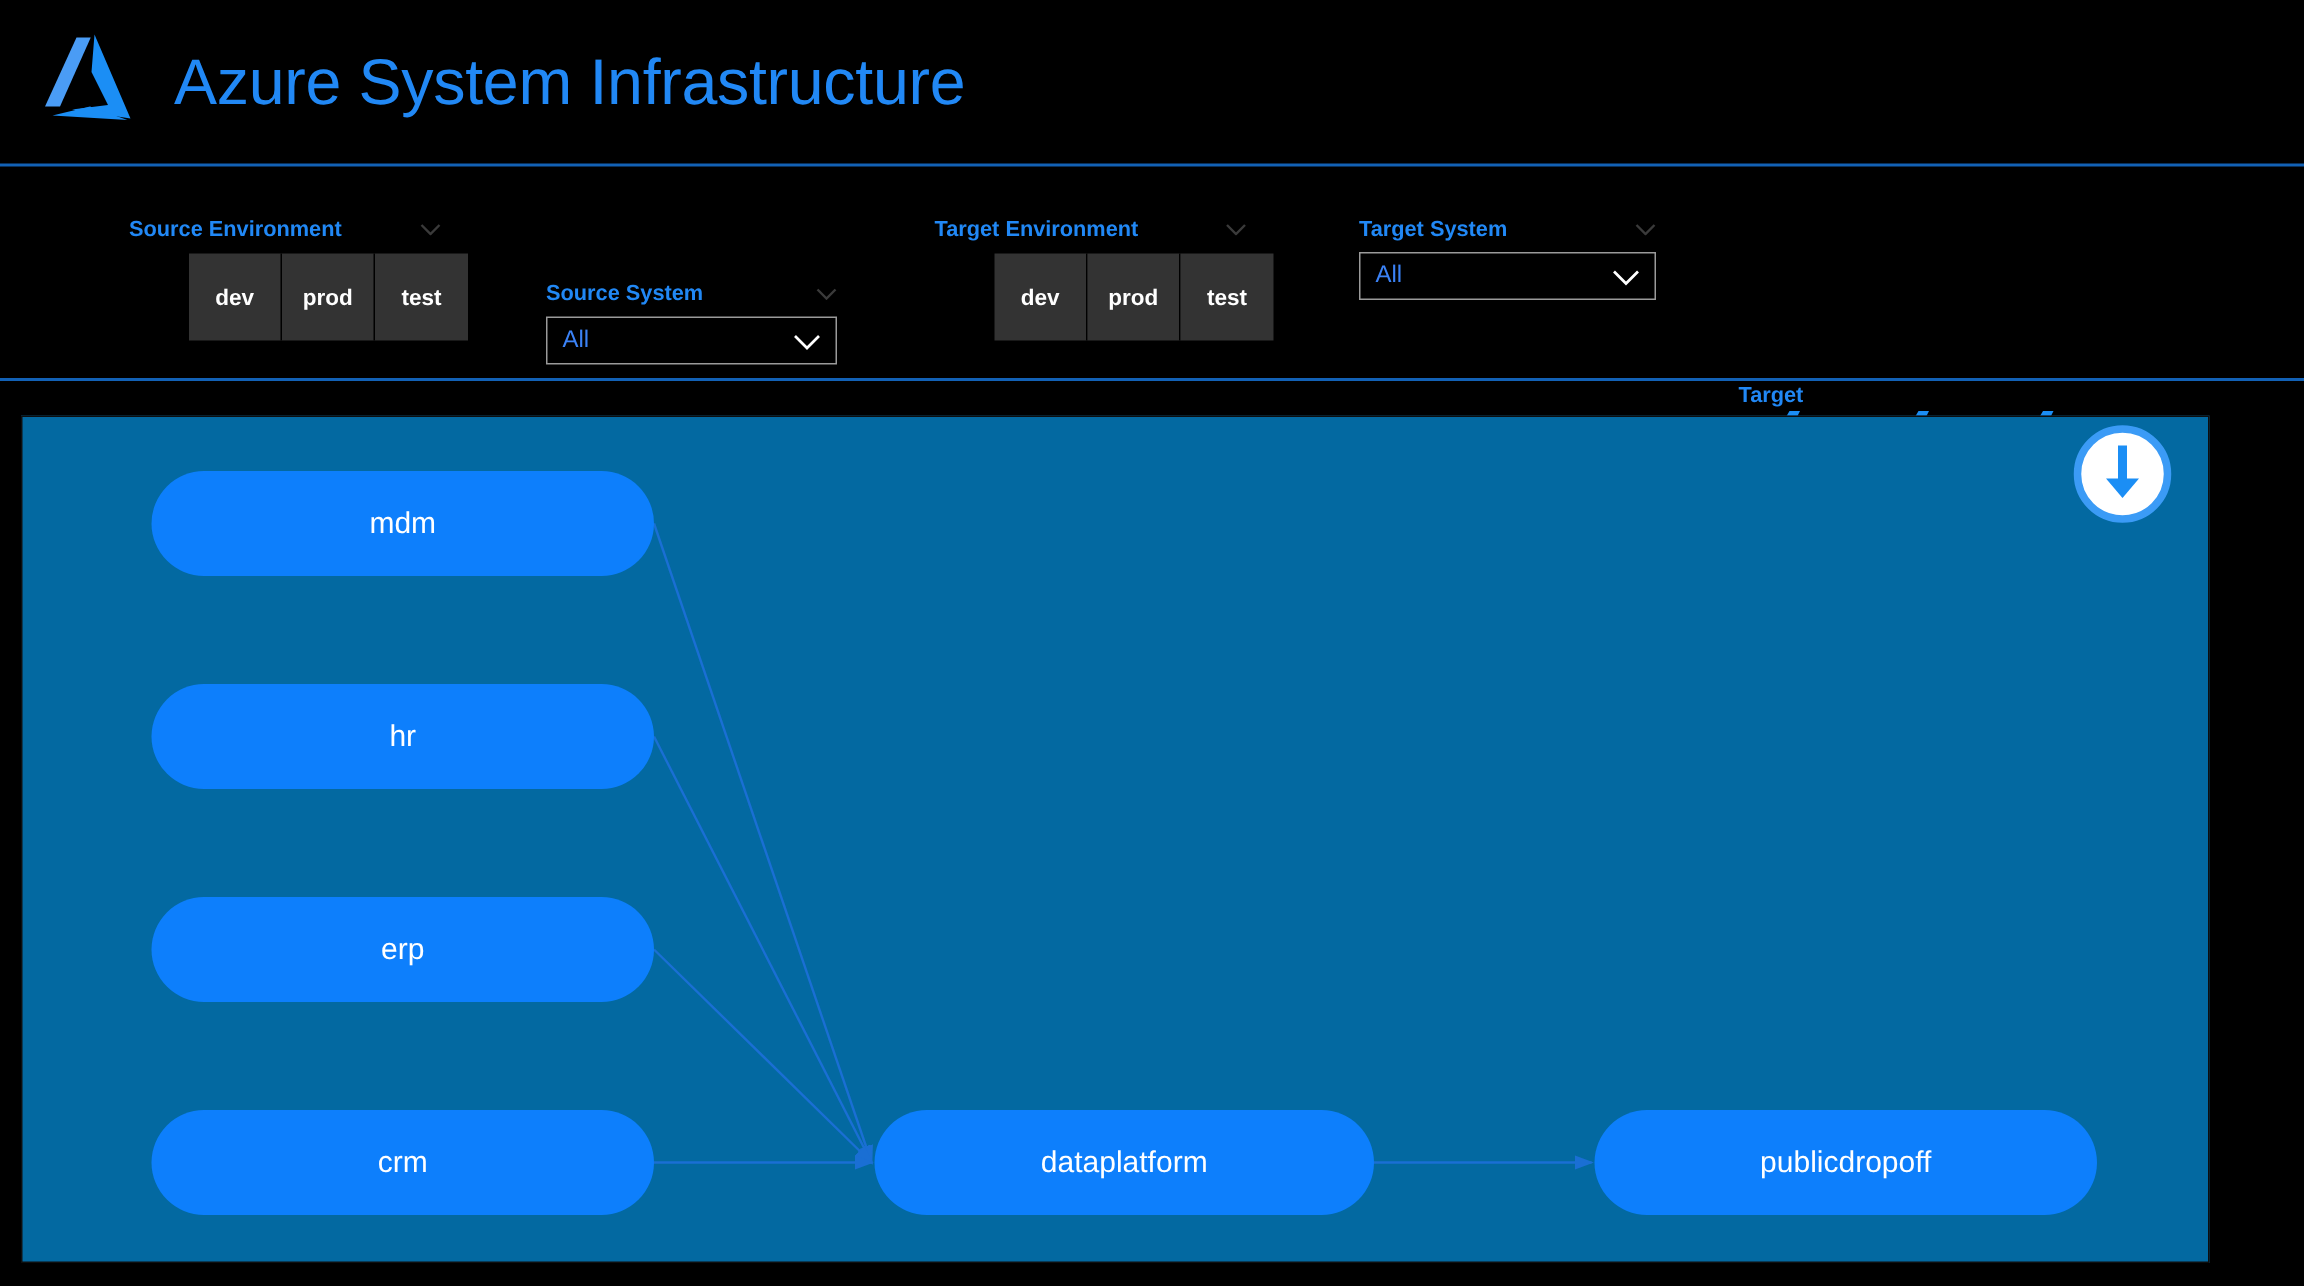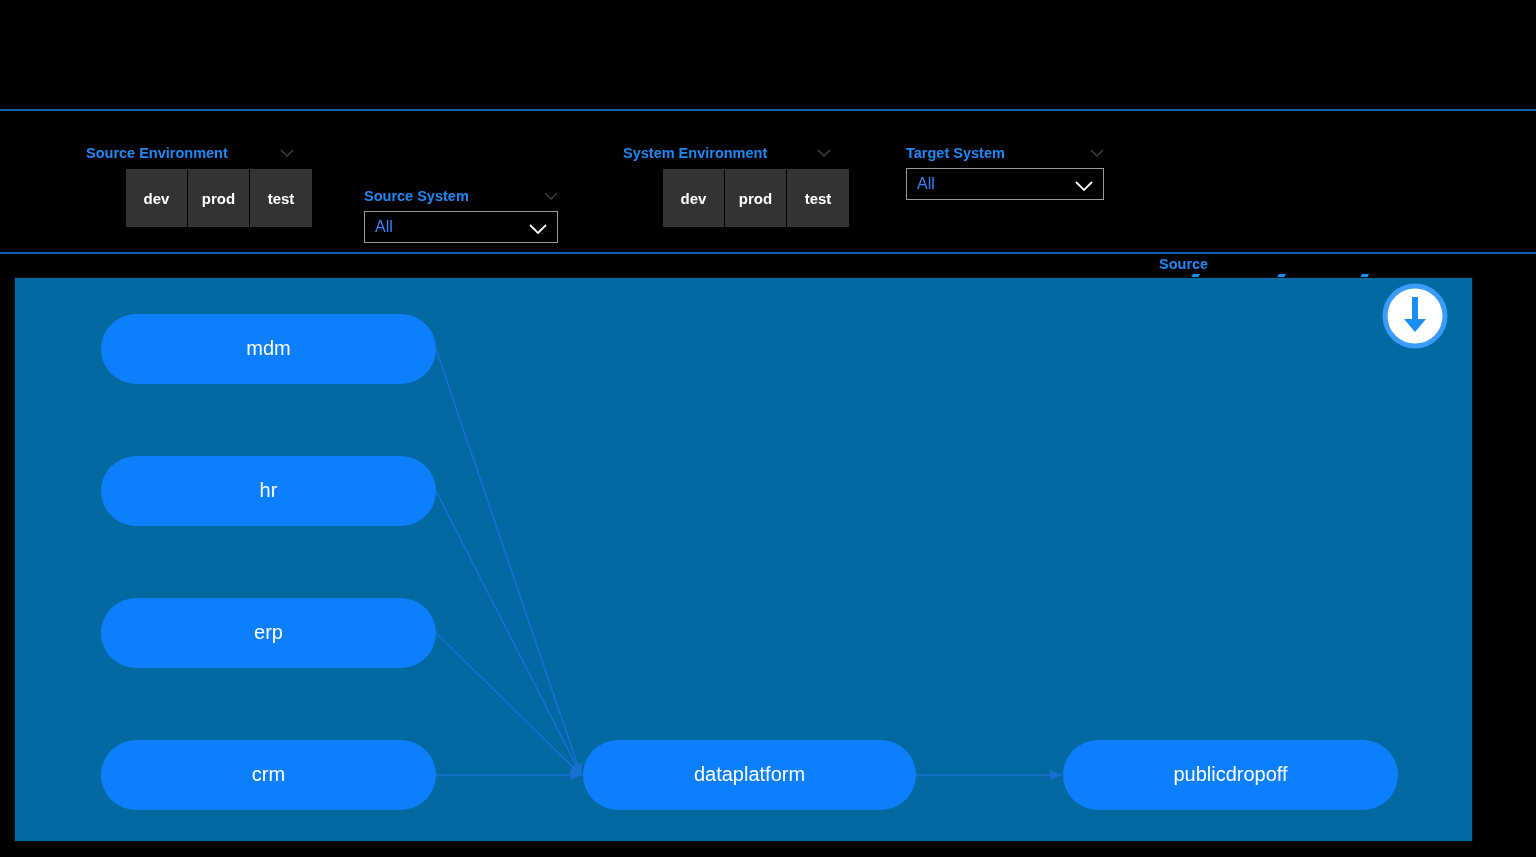--- a/index.html
+++ b/index.html
@@ -124,20 +124,32 @@
     font-family: "Liberation Sans", sans-serif;
     text-anchor: middle;
     dominant-baseline: middle;
   }
 </style>
 </head>
 <body>
 
 <div id="app">
 
+  <div id="header">
+    <div id="header-inner">
+      <span class="azure-logo">
+        <svg class="azure-logo" viewBox="0 0 78 66" xmlns="http://www.w3.org/2000/svg" aria-hidden="true">
+          <path d="M30.5 3 L10 49 L0 49 L21 3 Z" fill="#4a9cf5"></path>
+          <path d="M33 1 L57 57 L18 51 L42 48 L31 26 Z" fill="#1b8ef5"></path>
+          <path d="M5 55 L55 58 L30 49 Z" fill="#1b8ef5"></path>
+        </svg>
+      </span>
+      <div id="app-title">Azure System Infrastructure</div>
+    </div>
+  </div>
   <div class="hrule-blue" id="rule-top"></div>
 
   <div id="filterbar">
 
     <div class="filter-group" style="left:86px; top:34px; width:208px;">
       <div class="label-row" style="width:208px;">
         <span class="filter-label">Source Environment</span>
         <span class="chev-small">
           <svg width="14" height="8" viewBox="0 0 14 8">
               <path d="M1 1 L7 7 L13 1" stroke="#3a3a3a" stroke-width="1.6" fill="none"></path>
@@ -165,21 +177,21 @@
         <span class="dd-chevron">
           <svg width="20" height="12" viewBox="0 0 20 12">
               <path d="M2 2 L10 10 L18 2" stroke="#ffffff" stroke-width="1.8" fill="none"></path>
             </svg>
         </span>
       </div>
     </div>
 
     <div class="filter-group" style="left:623px; top:34px; width:208px;">
       <div class="label-row" style="width:208px;">
-        <span class="filter-label">System Environment</span>
+        <span class="filter-label">Target Environment</span>
         <span class="chev-small">
           <svg width="14" height="8" viewBox="0 0 14 8">
               <path d="M1 1 L7 7 L13 1" stroke="#3a3a3a" stroke-width="1.6" fill="none"></path>
             </svg>
         </span>
       </div>
       <div class="seg-group">
         <button class="seg-btn">dev</button>
         <button class="seg-btn">prod</button>
         <button class="seg-btn">test</button>
@@ -199,21 +211,21 @@
         <span class="dd-value">All</span>
         <span class="dd-chevron">
           <svg width="20" height="12" viewBox="0 0 20 12">
               <path d="M2 2 L10 10 L18 2" stroke="#ffffff" stroke-width="1.8" fill="none"></path>
             </svg>
         </span>
       </div>
     </div>
 
     <div id="trigger-group">
-      <div id="trigger-label">Source</div>
+      <div id="trigger-label">Target</div>
       <div id="trigger-icons">
 
         <span class="trigger-icon">
           <svg class="trigger-icon" viewBox="0 0 74 74" xmlns="http://www.w3.org/2000/svg">
             <path d="M34 6 L14 40 L26 40 L17 68 L40 32 L28 32 L41 6 Z" fill="#1b8ef5"></path>
             <rect x="29" y="33" width="38" height="32" fill="#5aa9f7"></rect>
             <rect x="34" y="38" width="28" height="22" fill="#ffffff"></rect>
           </svg>
         </span>
 

